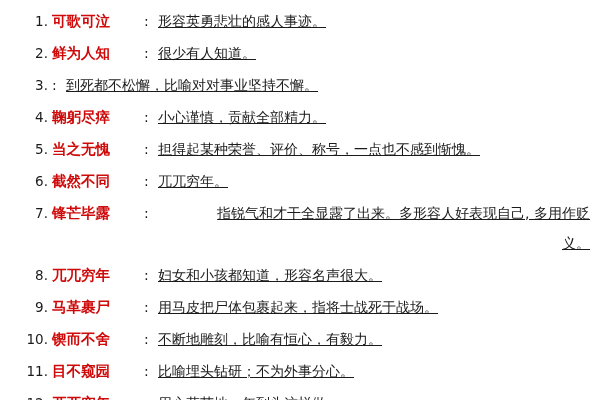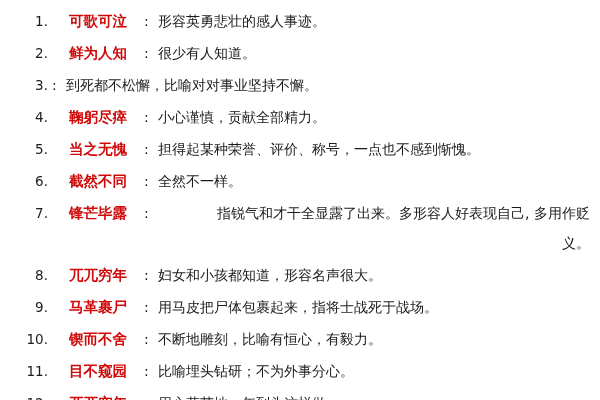--- a/index.html
+++ b/index.html
@@ -34,34 +34,34 @@
     letter-spacing: 0px;
     padding-right: 4px;
   }
   .idiom {
     flex: 0 0 92px;
     color: #cf0a0a;
     font-size: 14.5px;
     font-weight: bold;
     line-height: 30px;
     white-space: nowrap;
-    text-align: center;
   }
   .colon {
     flex: 0 0 14px;
     color: #1b1b1b;
     font-size: 14px;
     line-height: 30px;
   }
   .meaning {
     flex: 1 1 auto;
     color: #1b1b1b;
     font-size: 14px;
     line-height: 30px;
     white-space: pre-wrap;
+    text-decoration: underline;
   }
   .meaning.wrap {
     line-height: 30px;
     text-align: right;
   }
 </style>
 </head>
 <body>
 
 <div id="sheet">
@@ -97,21 +97,21 @@
     <span class="num">5.</span>
     <span class="idiom">当之无愧</span>
     <span class="colon">:</span>
     <span class="meaning">担得起某种荣誉、评价、称号，一点也不感到惭愧。</span>
   </div>
 
   <div class="entry">
     <span class="num">6.</span>
     <span class="idiom">截然不同</span>
     <span class="colon">:</span>
-    <span class="meaning">全然不一样。</span>
+    <span class="meaning">兀兀穷年。</span>
   </div>
 
   <div class="entry">
     <span class="num">7.</span>
     <span class="idiom">锋芒毕露</span>
     <span class="colon">:</span>
     <span class="meaning wrap">指锐气和才干全显露了出来。多形容人好表现自己, 多用作贬
 义。</span>
   </div>
 

